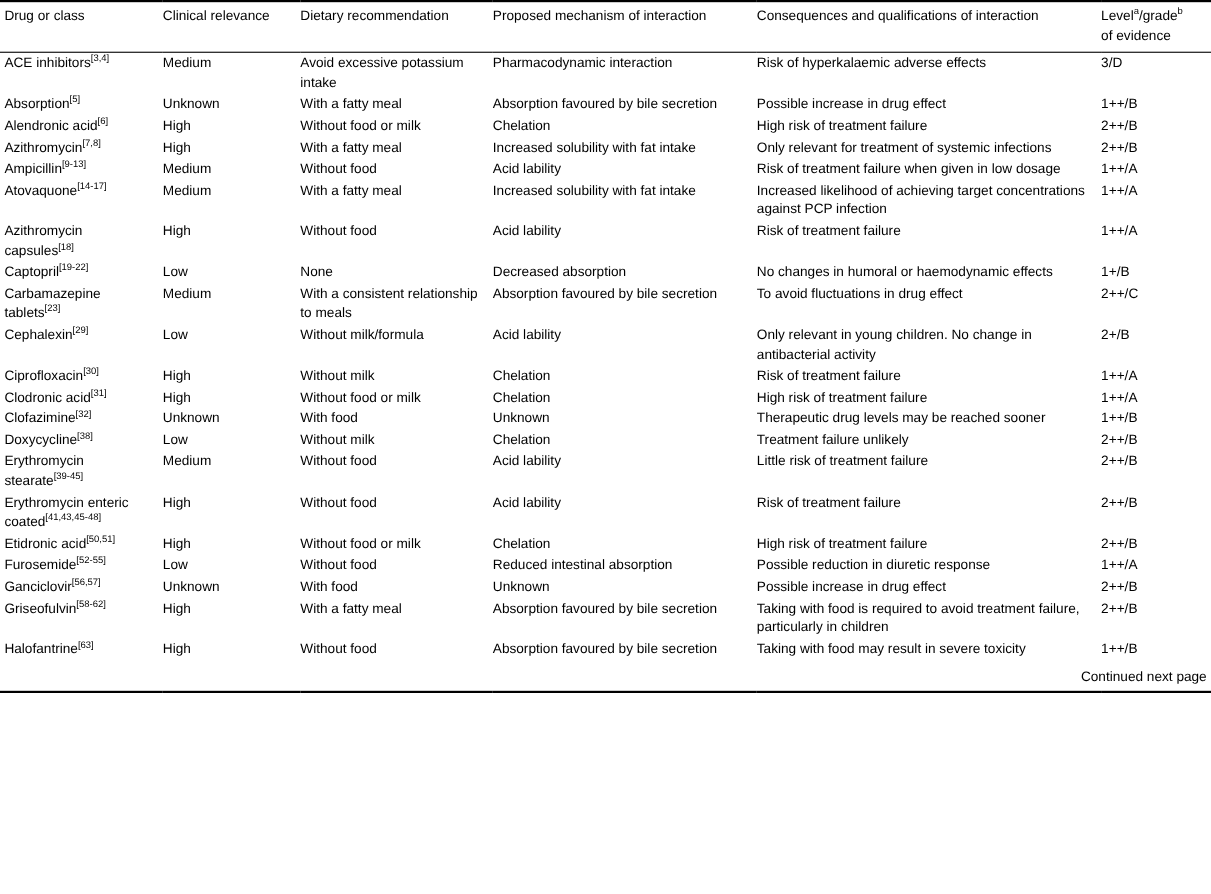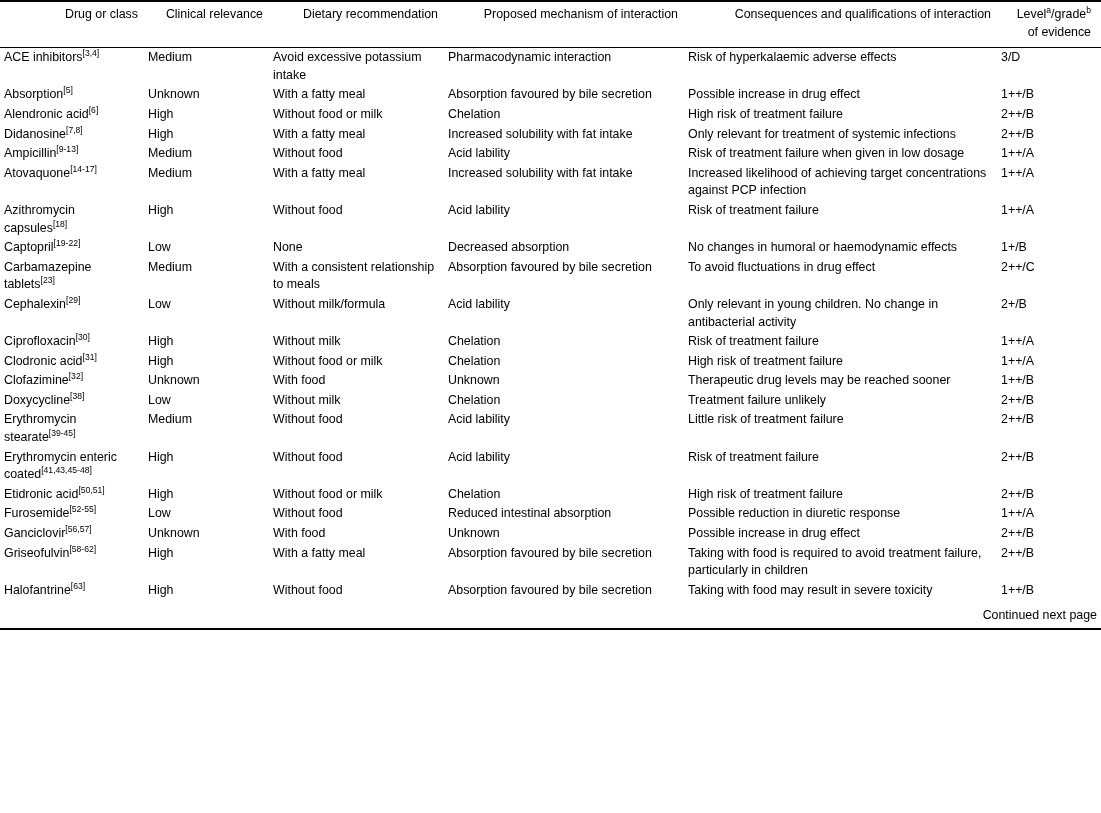--- a/index.html
+++ b/index.html
@@ -31,21 +31,21 @@
   
   col.c0 { width: 148px; }
   col.c1 { width: 125px; }
   col.c2 { width: 175px; }
   col.c3 { width: 240px; }
   col.c4 { width: 313px; }
   col.c5 { width: 100px; }
 
   thead th {
     font-weight: normal;
-    text-align: right;
+    text-align: left;
     vertical-align: top;
     padding: 4px 10px 6px 0;
     border-top: 2.5px solid #000;
     border-bottom: 1.6px solid #000;
   }
   thead th.first { padding-left: 4px; }
 
   tbody td {
     vertical-align: top;
     text-align: left;
@@ -111,21 +111,21 @@
         </tr>
         <tr class="r">
           <td class="first"><span>Alendronic acid</span><sup>[6]</sup></td>
           <td>High</td>
           <td>Without food or milk</td>
           <td>Chelation</td>
           <td>High risk of treatment failure</td>
           <td>2++/B</td>
         </tr>
         <tr class="r">
-          <td class="first"><span>Didanosine</span><sup>[7,8]</sup></td>
+          <td class="first"><span>Azithromycin</span><sup>[7,8]</sup></td>
           <td>High</td>
           <td>With a fatty meal</td>
           <td>Increased solubility with fat intake</td>
           <td>Only relevant for treatment of systemic infections</td>
           <td>2++/B</td>
         </tr>
         <tr class="r">
           <td class="first"><span>Ampicillin</span><sup>[9-13]</sup></td>
           <td>Medium</td>
           <td>Without food</td>

